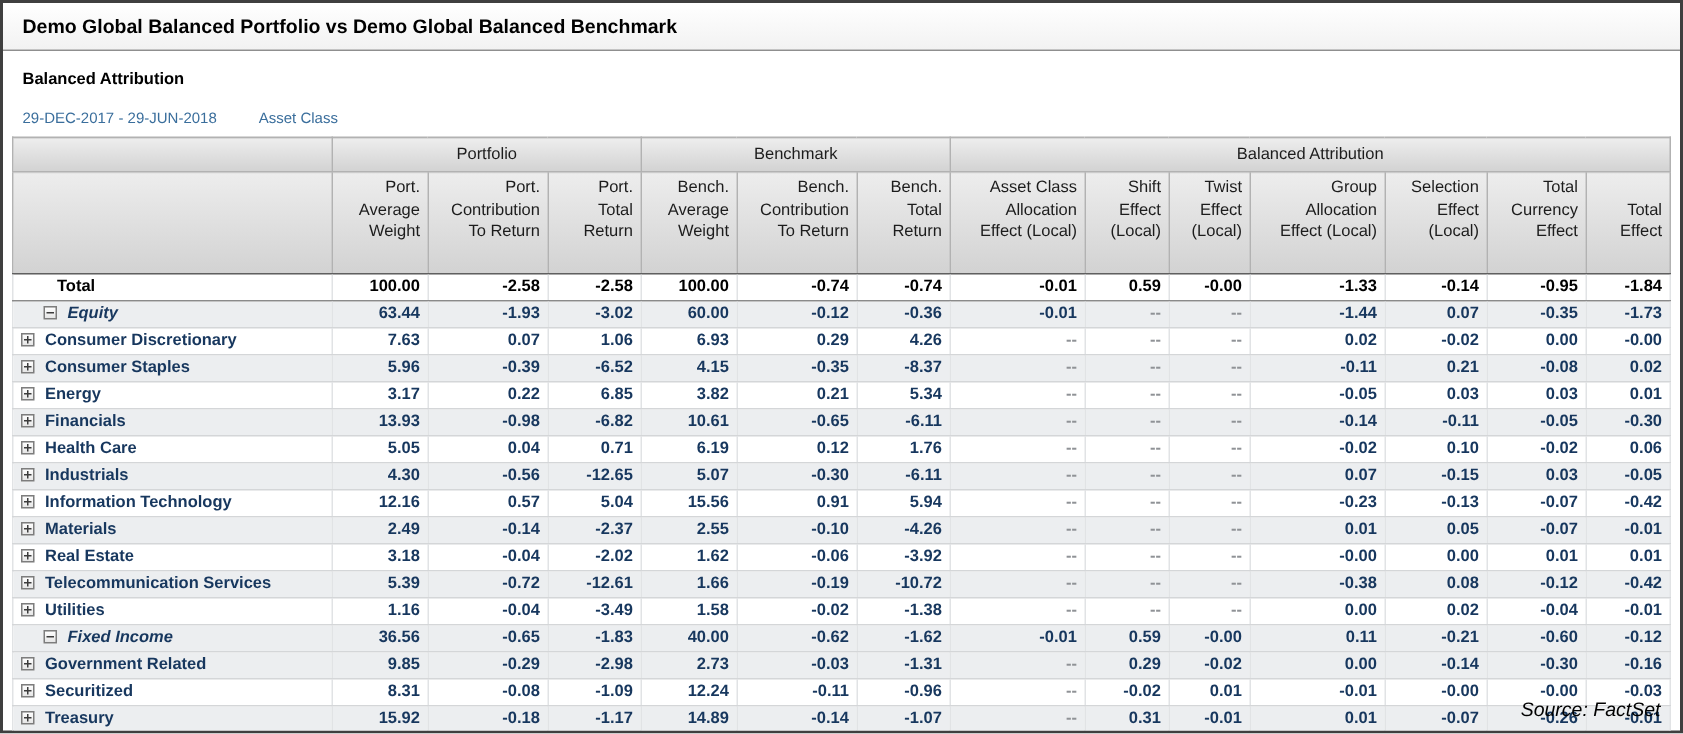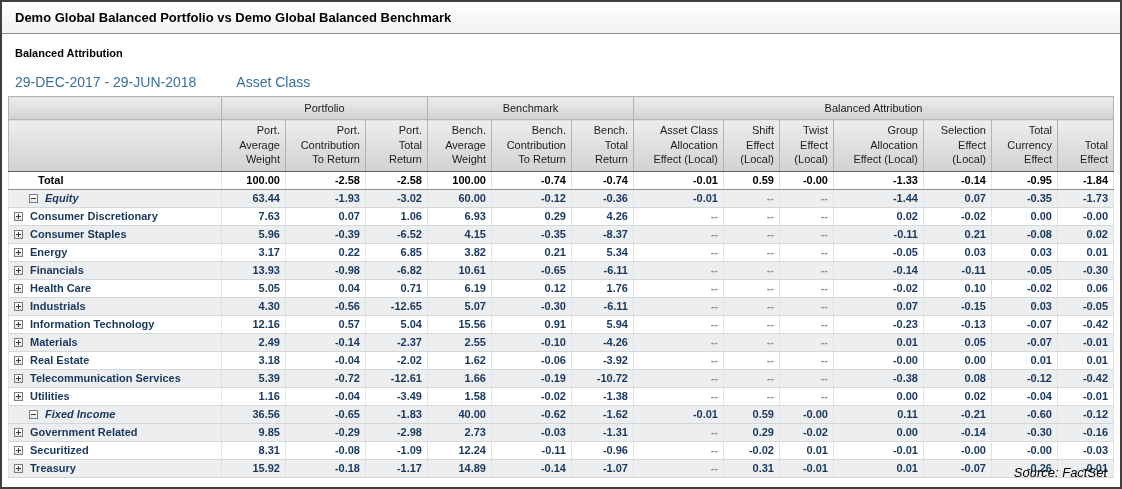--- a/index.html
+++ b/index.html
@@ -7,34 +7,34 @@
     position:relative; width:1118px; height:485px; margin:0;
     border:2px solid #3f3f3f; background:#fff; box-sizing:content-box; overflow:hidden;
   }
   .title-bar {
     height:31px; line-height:31px; padding-left:13px;
     font-size:13px; font-weight:bold; color:#000;
     background:linear-gradient(#ffffff,#f2f2f2);
     border-bottom:1px solid #8f8f8f;
   }
   .subtitle { margin:13px 0 0 13px; font-size:11px; font-weight:bold; color:#000; }
-  .toolbar { margin:15px 0 6px 13px; font-size:14px; display:flex; gap:40px; }
+  .toolbar { margin:15px 0 6px 13px; font-size:10px; display:flex; gap:28px; }
   .toolbar .link { color:#3a6e9c; cursor:pointer; }
   table.attr {
     border-collapse:collapse; table-layout:fixed; width:1106px; margin:0 6px;
     font-size:11px; border:1px solid #b2b2b2;
   }
   thead th {
     font-weight:normal; color:#1c1c1c;
     background:linear-gradient(#ededed,#d2d2d2);
     border:1px solid #b2b2b2;
   }
   tr.group-row th { text-align:center; height:20px; font-size:11px; }
   tr.cols-row th {
-    text-align:right; vertical-align:bottom; padding:3px 5px 4px;
+    text-align:right; vertical-align:bottom; padding:3px 5px 20px;
     white-space:pre-line; line-height:1.32; height:44px;
     border-bottom:1px solid #5f5f5f;
   }
   tr.cols-row th.label-head { text-align:left; }
   tbody td {
     padding:1px 5px 2px; height:14px; text-align:right;
     color:#17375e; font-weight:bold;
     border-bottom:1px solid #d4d6d8; border-right:1px solid #e1e3e5; border-left:1px solid #e1e3e5;
     overflow:hidden; white-space:nowrap;
   }

